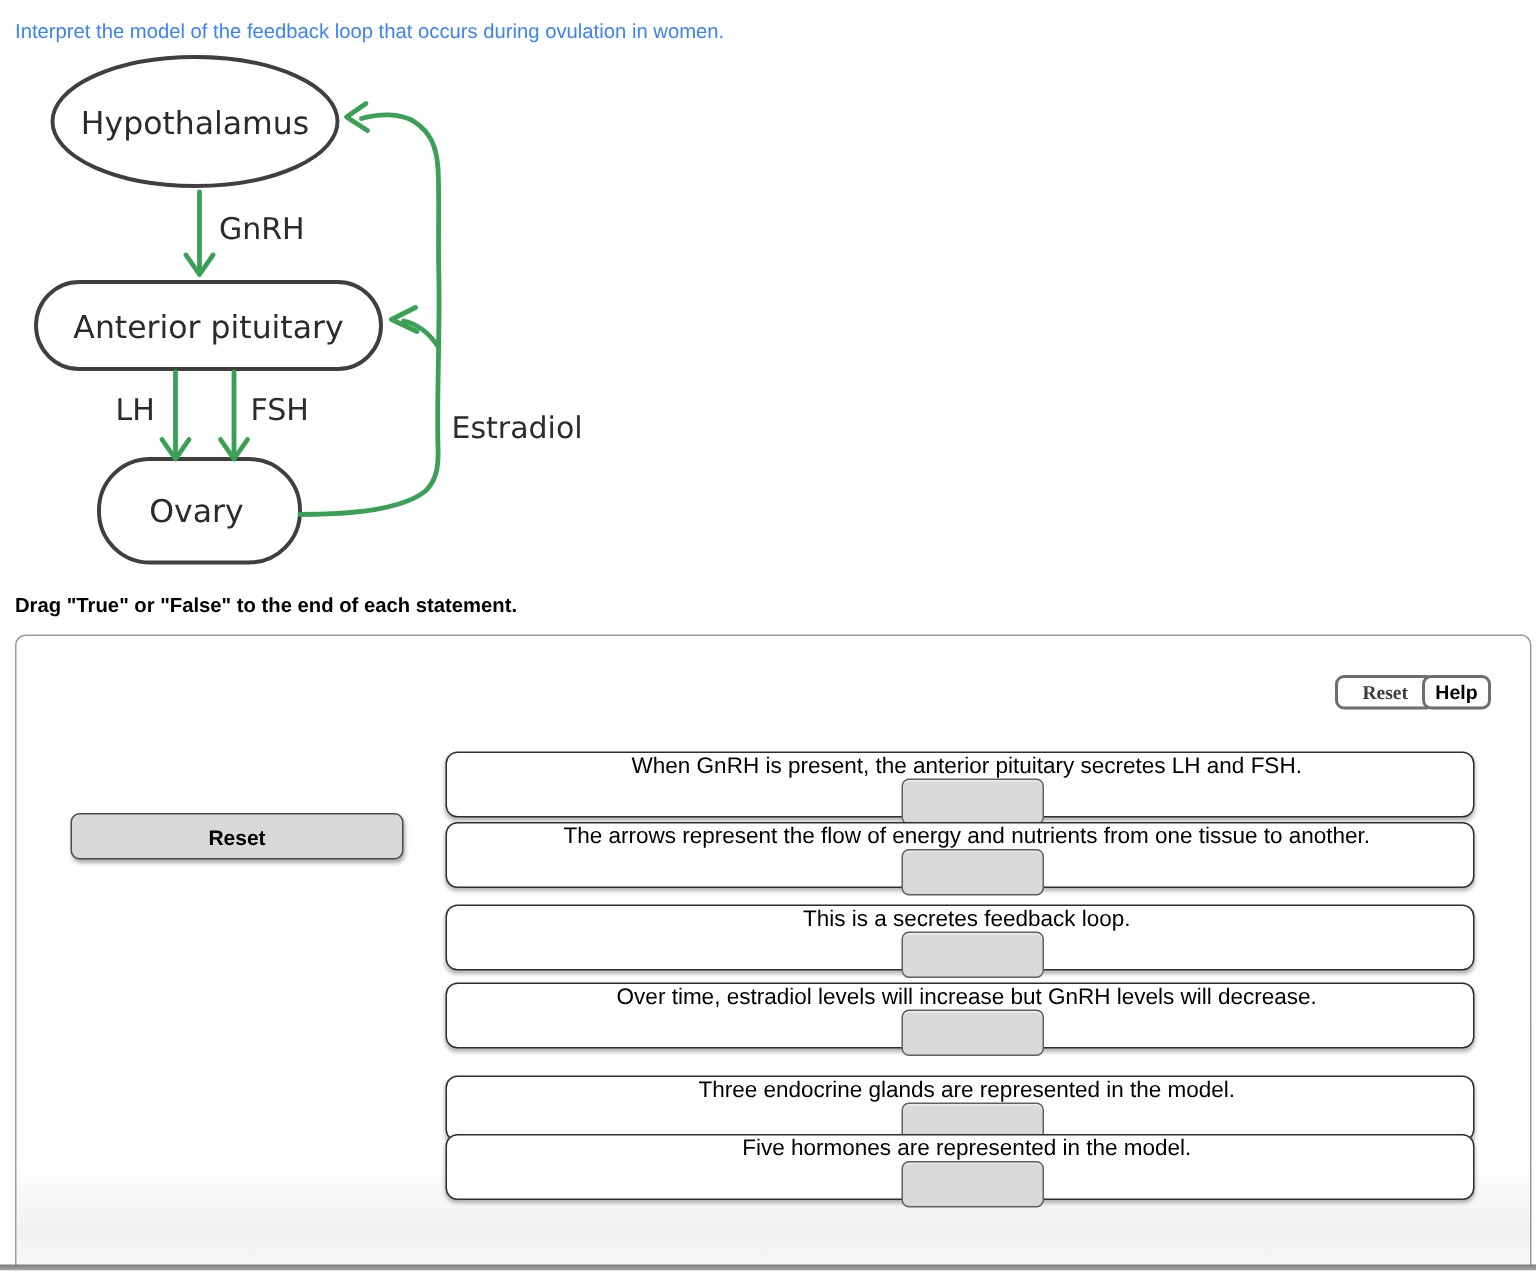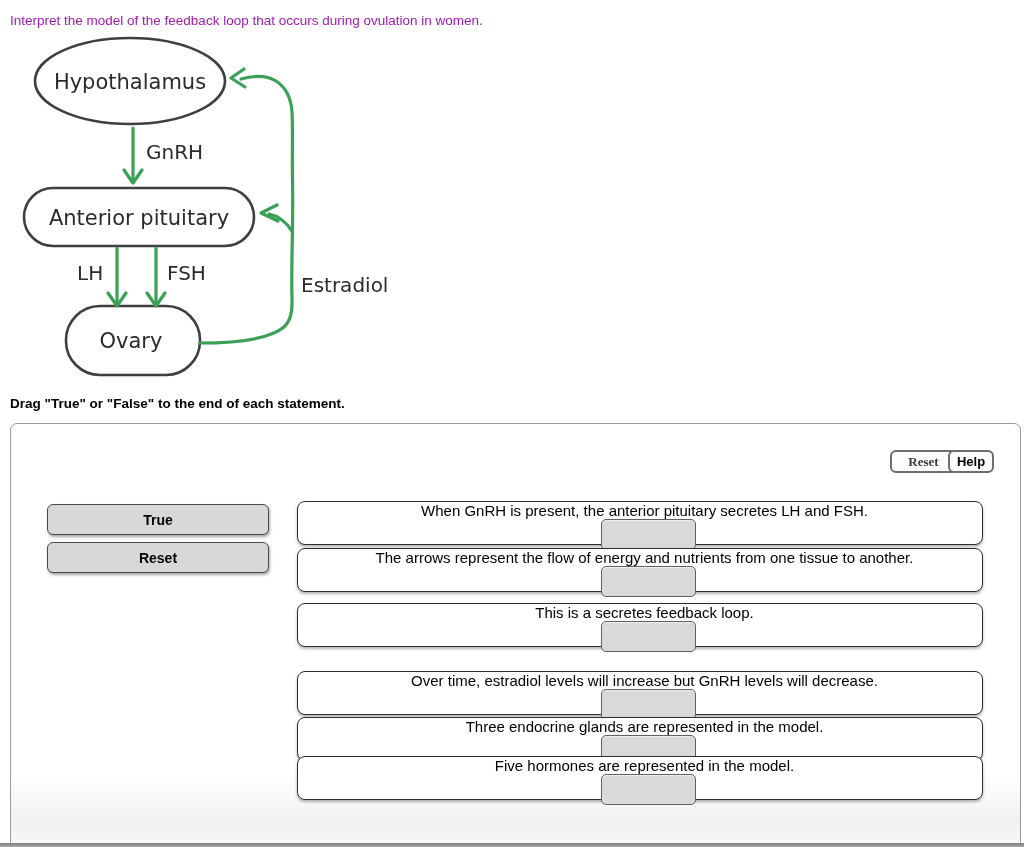--- a/index.html
+++ b/index.html
@@ -1,19 +1,19 @@
 <!DOCTYPE html>
 <html><head>
 <meta charset="utf-8">
 <style>
   * { margin:0; padding:0; box-sizing:border-box; }
   html,body { width:1024px; height:847px; background:#ffffff; overflow:hidden;
               font-family:"Liberation Sans", sans-serif; position:relative; }
 
-  .instruction { position:absolute; left:10px; top:13px; font-size:13.5px; color:#a21caf; }
+  .instruction { position:absolute; left:10px; top:13px; font-size:13.5px; color:#3b82f6; }
 
   .diagram-svg { position:absolute; left:0; top:30px; }
   .node-label { font-family:"DejaVu Sans", sans-serif; font-size:21px; fill:#2b2b2b; }
   .hormone-label { font-family:"DejaVu Sans", sans-serif; font-size:20px; fill:#2b2b2b; }
 
   .drag-instruction { position:absolute; left:10px; top:396px; font-size:13.5px; font-weight:bold; color:#000; }
 
   .panel { position:absolute; left:10px; top:423px; width:1011px; height:430px;
            border:1px solid #9a9a9a; border-radius:7px;
            background:linear-gradient(#ffffff 0 82%, #f1f1f1 93%, #fbfbfb 100%); }
@@ -34,21 +34,21 @@
 
   .statement-row { position:absolute; left:286px; width:686px; height:44px; background:#fff;
                    border:1.5px solid #2e2e2e; border-radius:8px;
                    box-shadow:0 2px 3px rgba(0,0,0,0.3);
                    display:flex; align-items:center; padding-left:9px;flex-direction:column; }
   .statement-text { font-size:15px; color:#000; white-space:nowrap; }
   .drop-zone { width:95px; height:31px; margin-left:8px; flex:0 0 auto;
                background:#d9d9d9; border:1.5px solid #5f5f5f; border-radius:5px;
                box-shadow:inset 0 1px 1px rgba(255,255,255,0.6); }
   .row-1 { top:77px;  } .row-2 { top:124px; } .row-3 { top:179px; }
-  .row-4 { top:247px; } .row-5 { top:293px;justify-content:space-between; } .row-6 { top:332px; }
+  .row-4 { top:231px; } .row-5 { top:293px;justify-content:space-between; } .row-6 { top:332px; }
 
   .bottom-strip { position:absolute; left:0; top:843px; width:1024px; height:4px;
                   background:linear-gradient(#7d7d7d, #a8a8a8); z-index:5; }
 </style>
 </head>
 <body>
 
 <div class="instruction">Interpret the model of the feedback loop that occurs during ovulation in women.</div>
 
 <svg class="diagram-svg" width="420" height="365" viewBox="0 0 420 365">
@@ -89,21 +89,20 @@
   </g>
 </svg>
 
 <div class="drag-instruction">Drag "True" or "False" to the end of each statement.</div>
 
 <div class="panel">
 
   <button class="toolbar-btn reset-btn">Reset</button>
   <button class="toolbar-btn help-btn">Help</button>
 
-  <div class="chip chip-true">True</div>
   <div class="chip chip-false">Reset</div>
 
   <div class="statement-row row-1">
     <span class="statement-text">When GnRH is present, the anterior pituitary secretes LH and FSH.</span>
     <span class="drop-zone"></span>
   </div>
 
   <div class="statement-row row-2">
     <span class="statement-text">The arrows represent the flow of energy and nutrients from one tissue to another.</span>
     <span class="drop-zone"></span>

